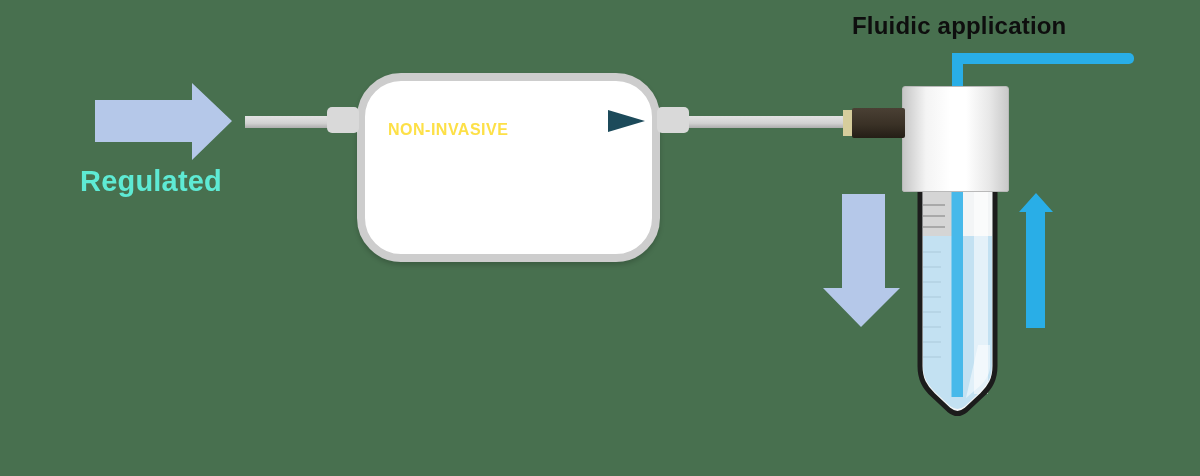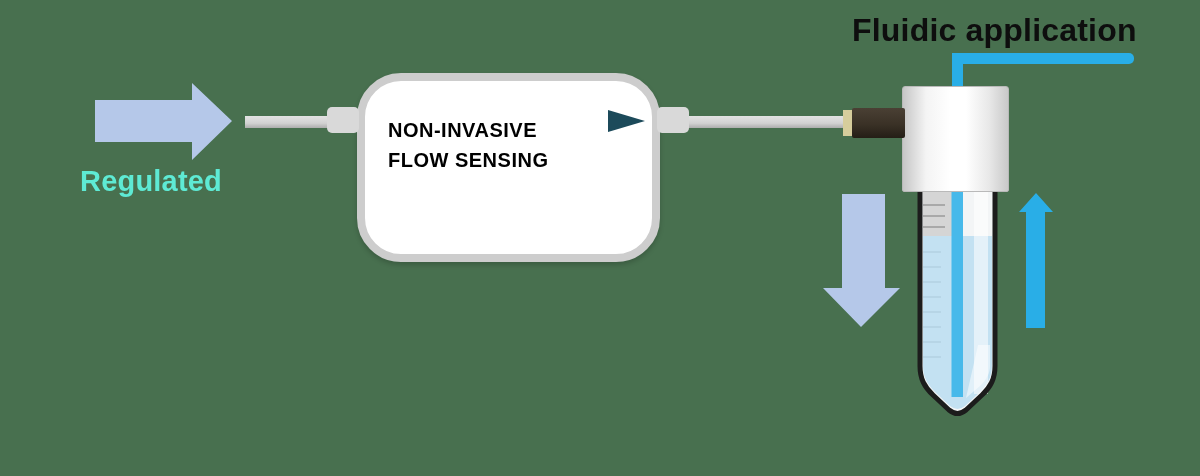--- a/index.html
+++ b/index.html
@@ -45,22 +45,22 @@
     left:357px;top:73px;width:303px;height:189px;
     box-sizing:border-box;
     background:#ffffff;
     border:8px solid #CDCDCD;
     border-radius:44px;
     box-shadow:0 3px 5px rgba(0,0,0,0.18);
     z-index:2;
   }
   .sensor-text{
     left:388px;top:115px;z-index:4;
-    font-size:20px;line-height:30px;font-weight:800;
-    letter-spacing:0.5px;color:#000000;
+    font-size:16px;line-height:30px;font-weight:800;
+    letter-spacing:0.5px;color:#fde047;
   }
   .play-triangle{
     left:608px;top:110px;width:0;height:0;z-index:4;
     border-top:11px solid transparent;
     border-bottom:11px solid transparent;
     border-left:37px solid #1C4A5A;
   }
 
   
   .collar{
@@ -69,21 +69,21 @@
   }
   .dark-connector{
     left:852px;top:108px;width:53px;height:30px;
     background:linear-gradient(180deg,#4a4034 0%,#3a3126 55%,#241e16 100%);
     border-radius:2px;z-index:5;
   }
 
   
   .fluidic-label{
     left:852px;top:12px;
-    font-size:32px;font-weight:600;color:#0E0E0E;
+    font-size:24px;font-weight:600;color:#0E0E0E;
     letter-spacing:0.2px;white-space:nowrap;
   }
   .supply-h{
     left:952px;top:53px;width:182px;height:11px;
     background:#29AEE7;
     border-top-left-radius:6px;border-top-right-radius:5px;border-bottom-right-radius:5px;
     z-index:1;
   }
   .supply-v{
     left:952px;top:53px;width:11px;height:40px;
@@ -124,21 +124,20 @@
   <div class="abs pressure-label">
     <div>Regulated</div>
   </div>
 
   <div class="abs tube-line left"></div>
   <div class="abs stub left"></div>
 
   <div class="abs sensor-box"></div>
   <div class="abs sensor-text">
     <div>NON-INVASIVE</div>
-    <div>FLOW SENSING</div>
   </div>
   <div class="abs play-triangle"></div>
 
   <div class="abs stub right"></div>
   <div class="abs tube-line right"></div>
   <div class="abs collar"></div>
   <div class="abs dark-connector"></div>
 
   <div class="abs fluidic-label">Fluidic application</div>
   <div class="abs supply-h"></div>

